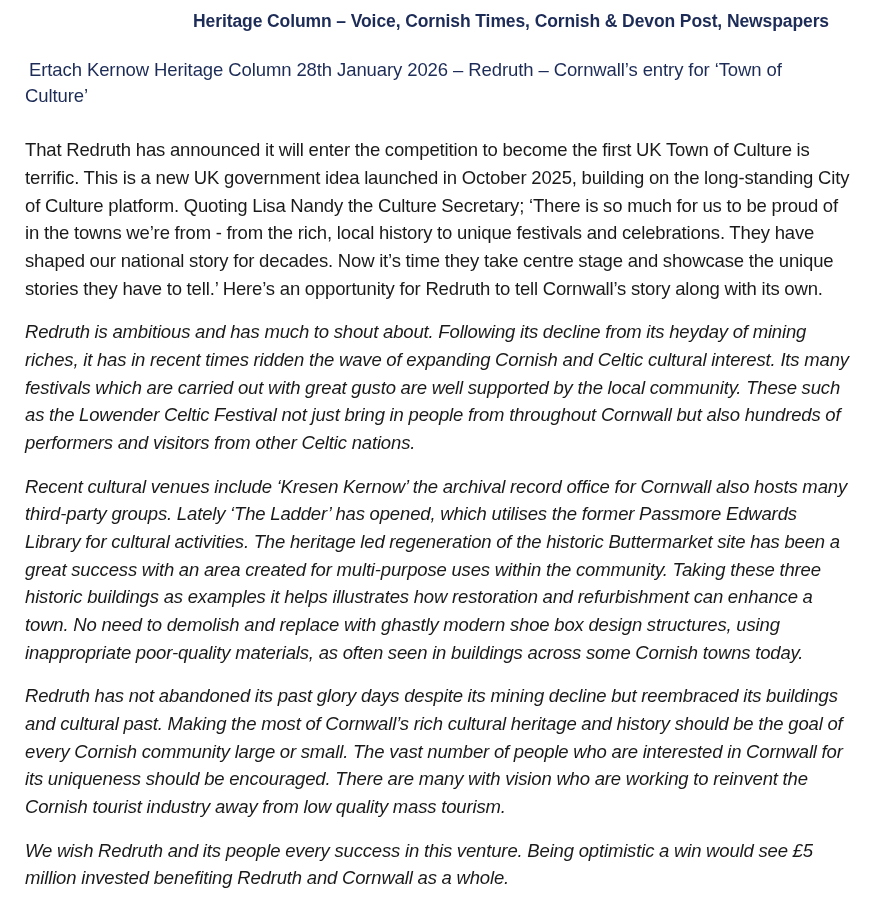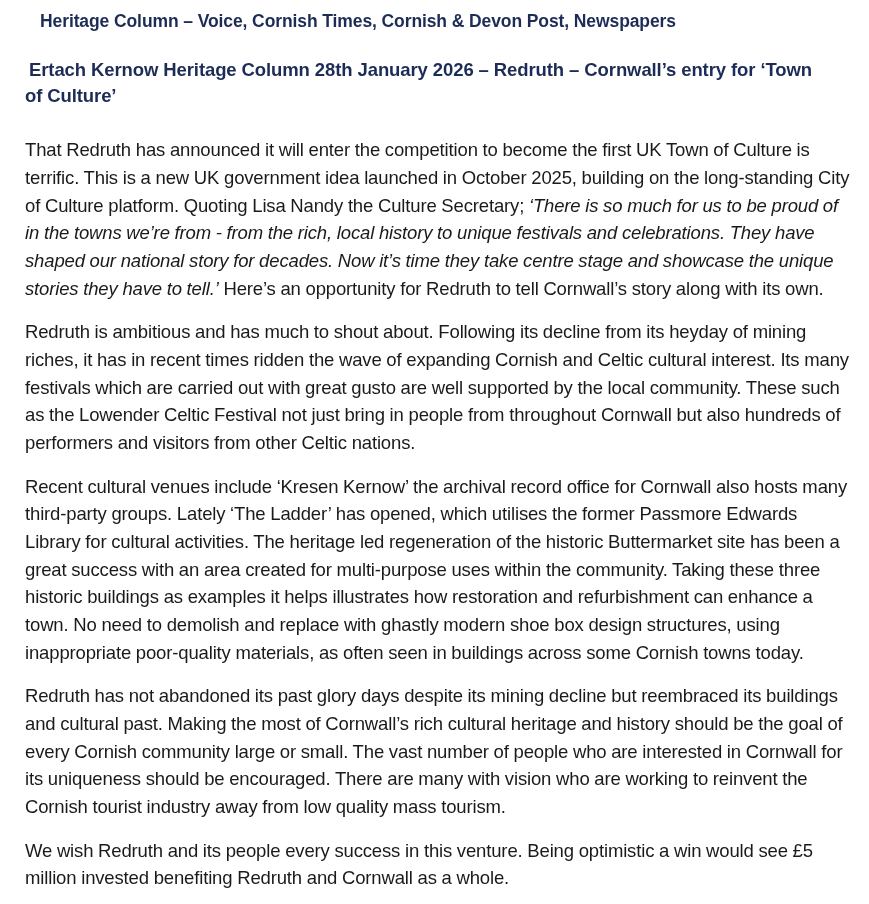--- a/index.html
+++ b/index.html
@@ -19,28 +19,28 @@
     box-sizing: border-box;
     padding: 0;
     position: relative;
     background: #ffffff;
   }
   .doc-title {
     color: #1d2c57;
     font-weight: bold;
     font-size: 17.5px;
     line-height: 1.25;
-    text-align: left;
+    text-align: right;
     margin: 0;
     padding: 11px 40px 0 40px;
     letter-spacing: -0.1px;
   }
   .doc-subtitle {
     color: #1d2c57;
-    font-weight: bold;
+    font-weight: normal;
     font-size: 18.5px;
     line-height: 1.42;
     text-align: left;
     margin: 0;
     padding: 24px 42px 0 25px;
     text-indent: 4px;
     letter-spacing: -0.1px;
   }
   .body-block {
     padding: 0 18px 0 25px;
@@ -53,23 +53,23 @@
     padding: 0;
     text-align: left;
     letter-spacing: -0.15px;
     word-spacing: -0.2px;
   }
   p.para.first-para {
     margin-top: 27px;
   }
   p.para + p.para {
     margin-top: 16px;
+    font-style: italic;
   }
   .quote-italic {
-    font-style: italic;
   }
 </style>
 </head>
 <body>
 
 <div class="page">
 
   <h1 class="doc-title">Heritage Column – Voice, Cornish Times, Cornish &amp; Devon Post, Newspapers</h1>
 
   <h2 class="doc-subtitle">Ertach Kernow Heritage Column 28th January 2026 – Redruth – Cornwall’s entry for ‘Town of Culture’</h2>

